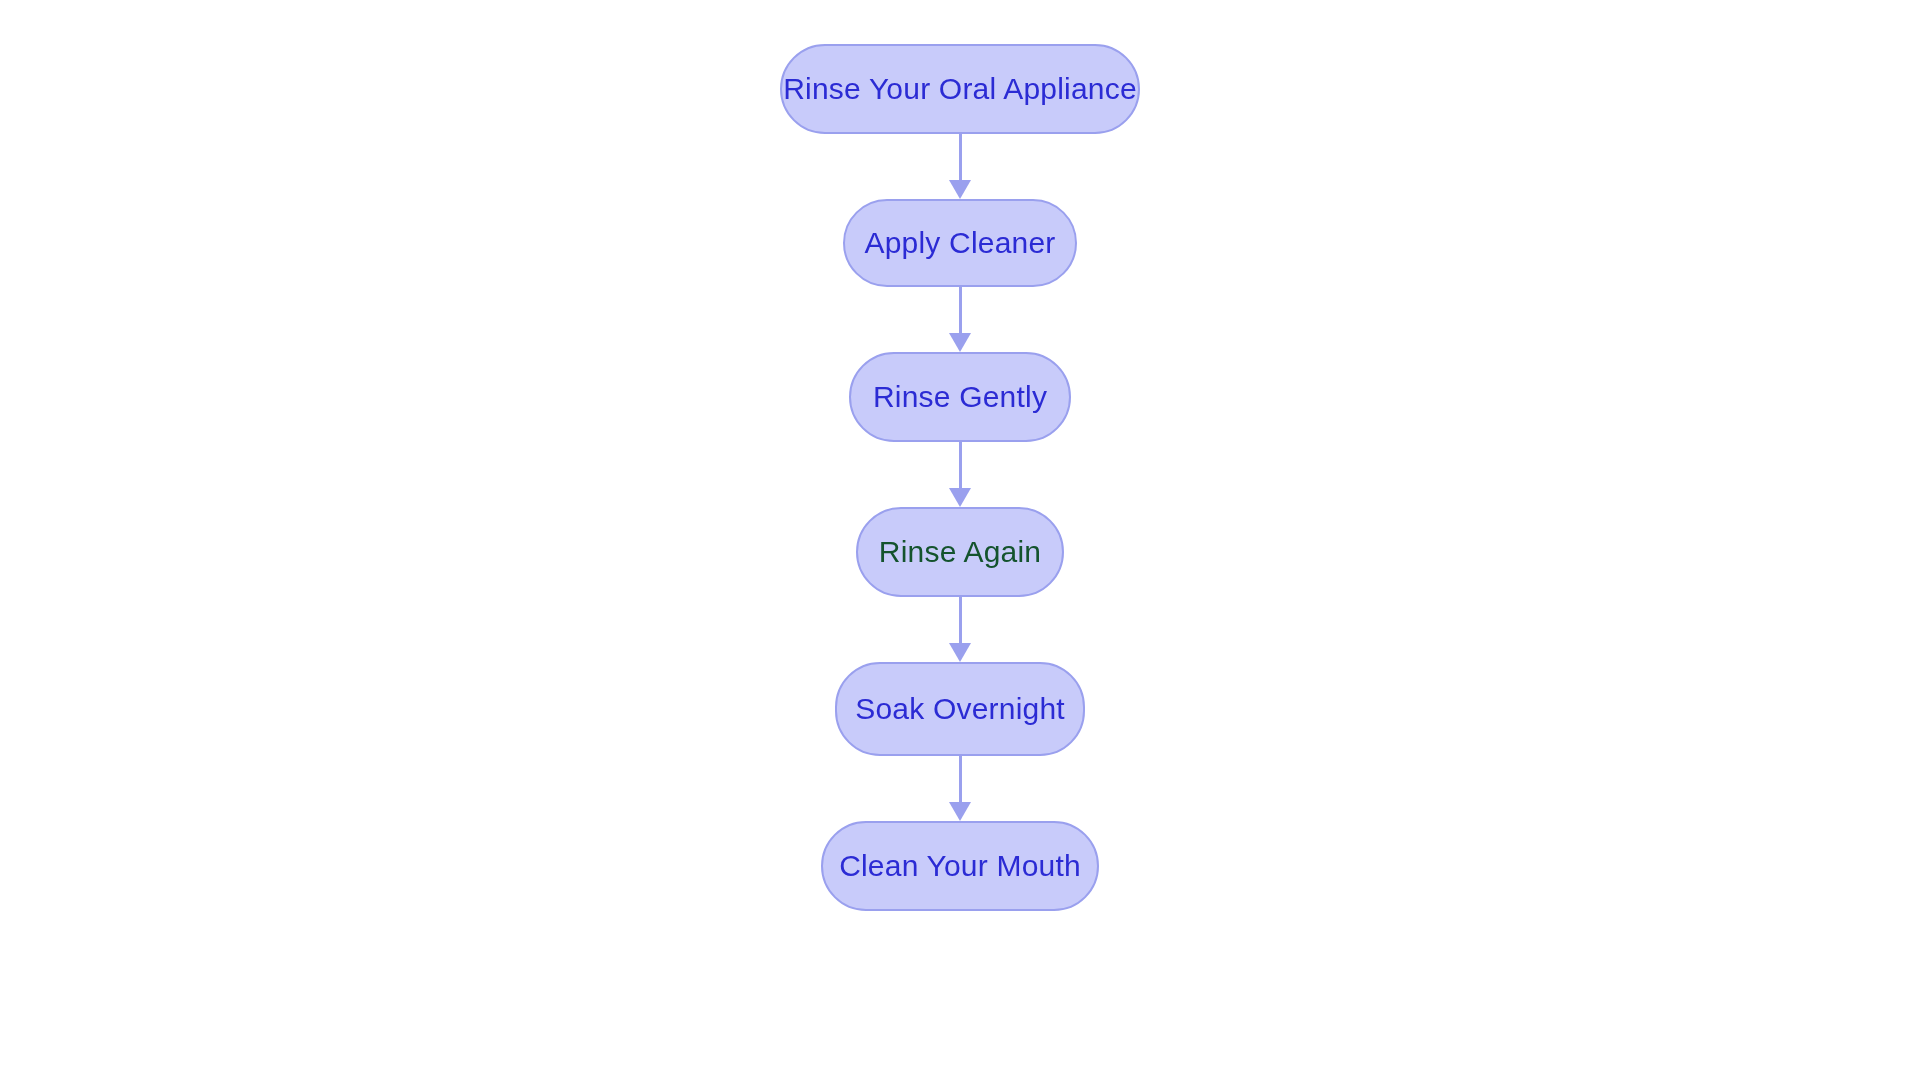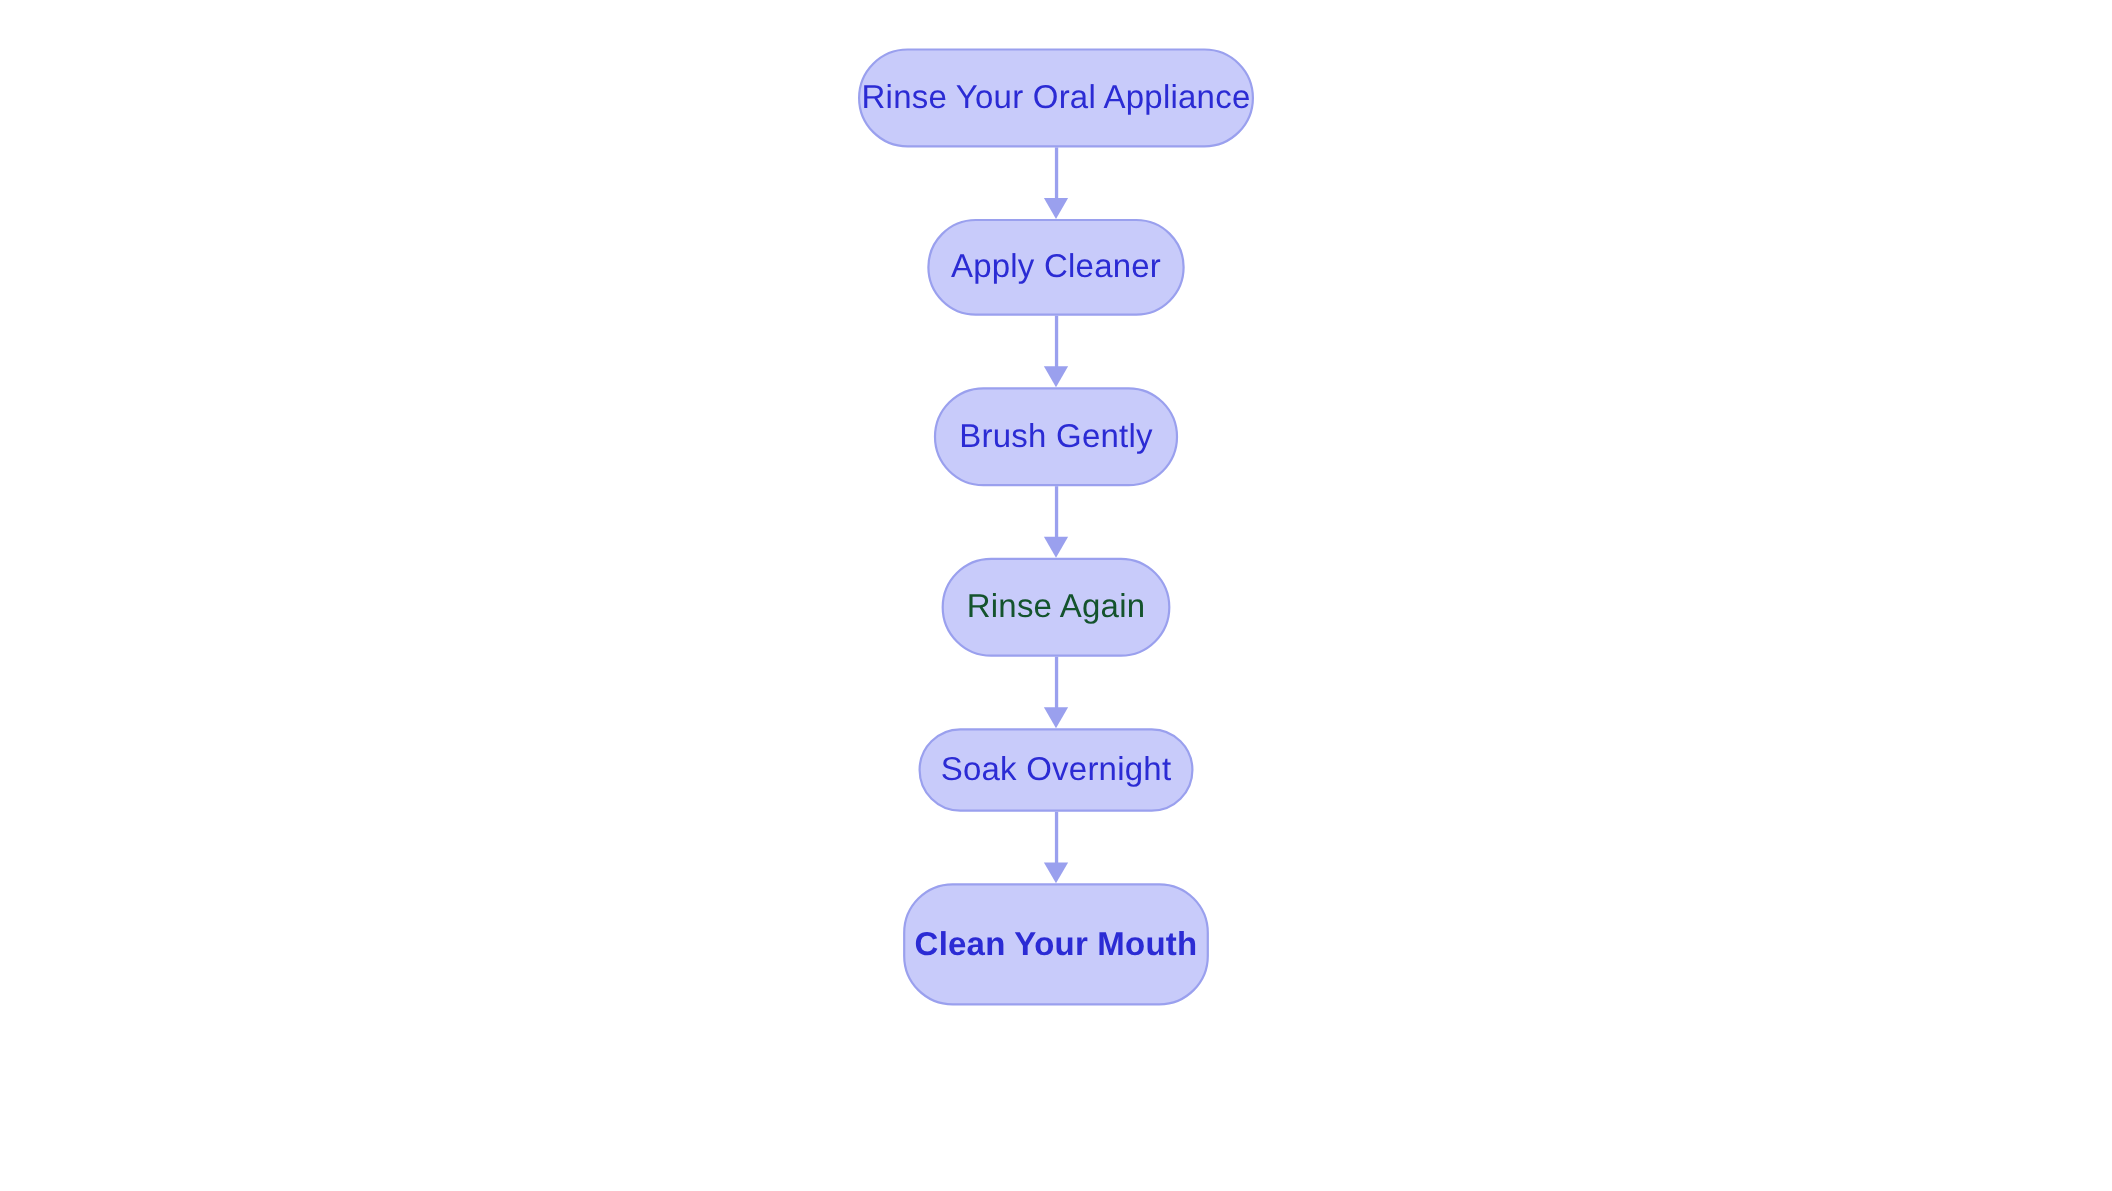--- a/index.html
+++ b/index.html
@@ -93,44 +93,44 @@
     <div class="node" style="width: 234px; height: 88px; border-radius: 44px; background: rgb(200, 203, 250); border-color: rgb(154, 160, 238); color: rgb(43, 43, 212);">
       <span>Apply Cleaner</span>
     </div>
 
     <div class="connector" style="height: 65px;">
       <div class="stem" style="background: rgb(154, 160, 238);"></div>
       <div class="head" style="border-top-color: rgb(154, 160, 238);"></div>
     </div>
 
     <div class="node" style="width: 222px; height: 90px; border-radius: 45px; background: rgb(200, 203, 250); border-color: rgb(154, 160, 238); color: rgb(43, 43, 212);">
-      <span>Brush Gently</span>
+      <span>Rinse Gently</span>
     </div>
 
     <div class="connector" style="height: 65px;">
       <div class="stem" style="background: rgb(154, 160, 238);"></div>
       <div class="head" style="border-top-color: rgb(154, 160, 238);"></div>
     </div>
 
     <div class="node" style="width: 208px; height: 90px; border-radius: 45px; background: rgb(200, 203, 250); border-color: rgb(154, 160, 238); color: #14532d;">
       <span>Rinse Again</span>
     </div>
 
     <div class="connector" style="height: 65px;">
       <div class="stem" style="background: rgb(154, 160, 238);"></div>
       <div class="head" style="border-top-color: rgb(154, 160, 238);"></div>
     </div>
 
-    <div class="node" style="width: 250px; height: 76px; border-radius: 45px; background: rgb(200, 203, 250); border-color: rgb(154, 160, 238); color: rgb(43, 43, 212);">
+    <div class="node" style="width: 250px; height: 94px; border-radius: 45px; background: rgb(200, 203, 250); border-color: rgb(154, 160, 238); color: rgb(43, 43, 212);">
       <span>Soak Overnight</span>
     </div>
 
     <div class="connector" style="height: 65px;">
       <div class="stem" style="background: rgb(154, 160, 238);"></div>
       <div class="head" style="border-top-color: rgb(154, 160, 238);"></div>
     </div>
 
-    <div class="node" style="width: 278px; height: 111px; border-radius: 45px; background: rgb(200, 203, 250); border-color: rgb(154, 160, 238); color: rgb(43, 43, 212); font-weight: bold;">
+    <div class="node" style="width: 278px; height: 90px; border-radius: 45px; background: rgb(200, 203, 250); border-color: rgb(154, 160, 238); color: rgb(43, 43, 212);">
       <span>Clean Your Mouth</span>
     </div>
 
   </div>
 </div>
 
 </body></html>

